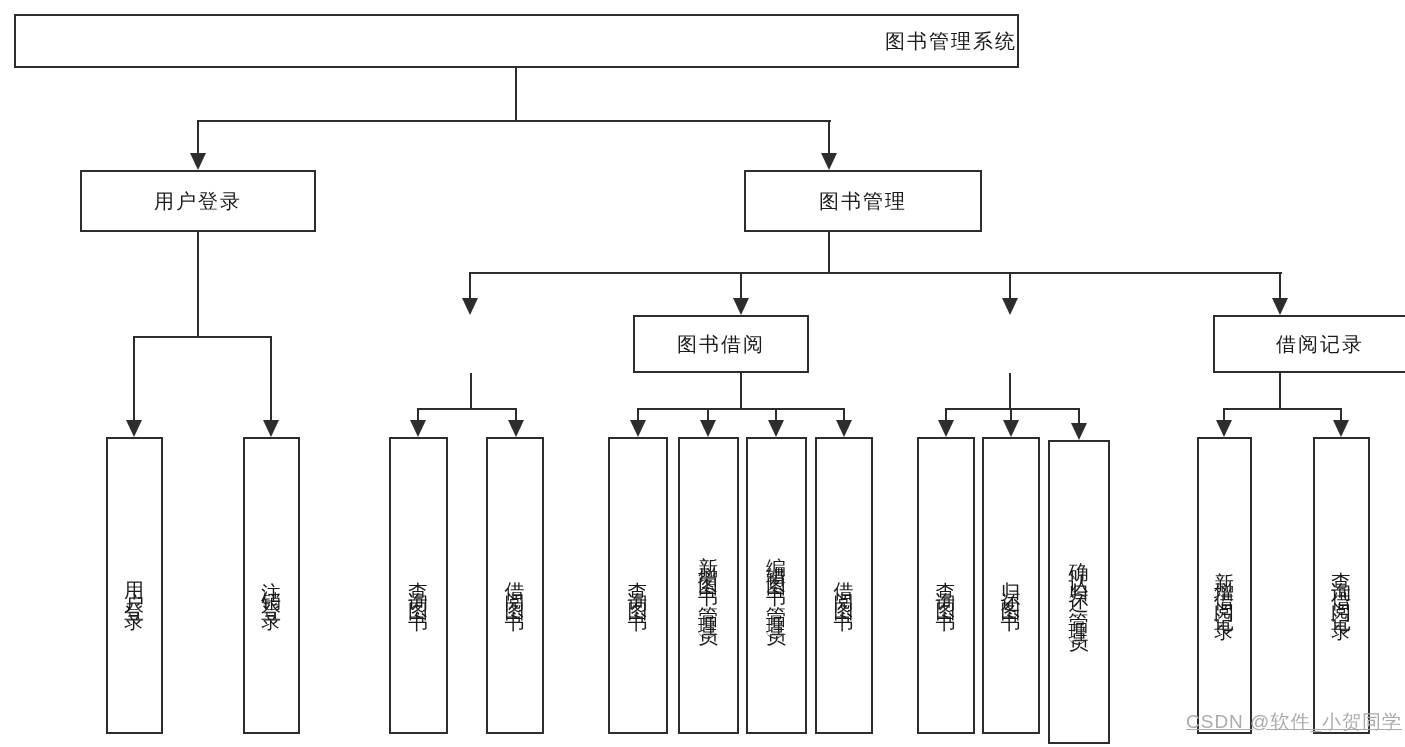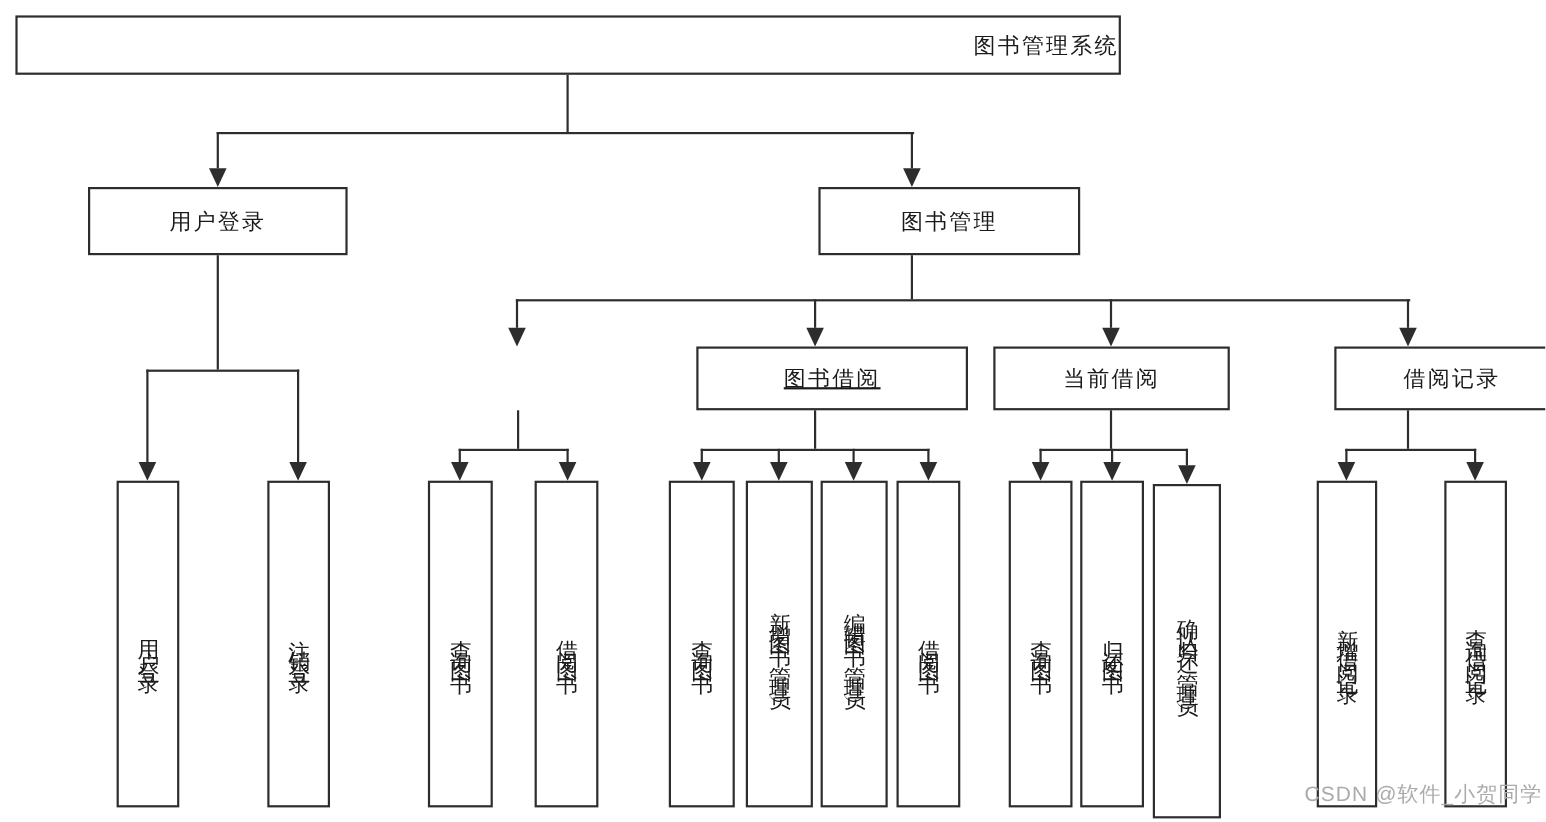--- a/index.html
+++ b/index.html
@@ -52,20 +52,21 @@
     border-top:17px solid var(--line);
   }
   .watermark{
     position:absolute;
     left:1186px;top:709px;
     font-size:19px;
     color:var(--wm);
     letter-spacing:1px;
     white-space:nowrap;
     z-index:5;
+    text-decoration:underline;
   }
 </style>
 </head>
 <body>
 
 <div class="canvas">
 
   <div class="box hbox" style="left:14px;top:14px;width:1005px;height:54px;justify-content:flex-end;">
     <span>图书管理系统</span>
   </div>
@@ -95,25 +96,22 @@
   <div class="l" style="left:469px;top:272px;width:813px;height:2px;"></div>
   <div class="l" style="left:469px;top:272px;width:2px;height:26px;"></div>
   <div class="ah" style="left:462px;top:298px;"></div>
   <div class="l" style="left:740px;top:272px;width:2px;height:26px;"></div>
   <div class="ah" style="left:733px;top:298px;"></div>
   <div class="l" style="left:1009px;top:272px;width:2px;height:26px;"></div>
   <div class="ah" style="left:1002px;top:298px;"></div>
   <div class="l" style="left:1279px;top:272px;width:2px;height:26px;"></div>
   <div class="ah" style="left:1272px;top:298px;"></div>
 
-  <div class="box hbox" style="left:633px;top:315px;width:247px;height:58px;text-decoration:underline;">
+  <div class="box hbox" style="left:633px;top:315px;width:176px;height:58px;">
     <span>图书借阅</span>
-  </div>
-  <div class="box hbox" style="left:903px;top:315px;width:215px;height:58px;">
-    <span>当前借阅</span>
   </div>
   <div class="box hbox" style="left:1173px;top:315px;width:214px;height:58px;margin-left:40px;">
     <span>借阅记录</span>
   </div>
 
   <div class="l" style="left:470px;top:373px;width:2px;height:35px;"></div>
   <div class="l" style="left:417px;top:408px;width:100px;height:2px;"></div>
   <div class="l" style="left:417px;top:408px;width:2px;height:12px;"></div>
   <div class="ah" style="left:410px;top:420px;"></div>
   <div class="l" style="left:515px;top:408px;width:2px;height:12px;"></div>

